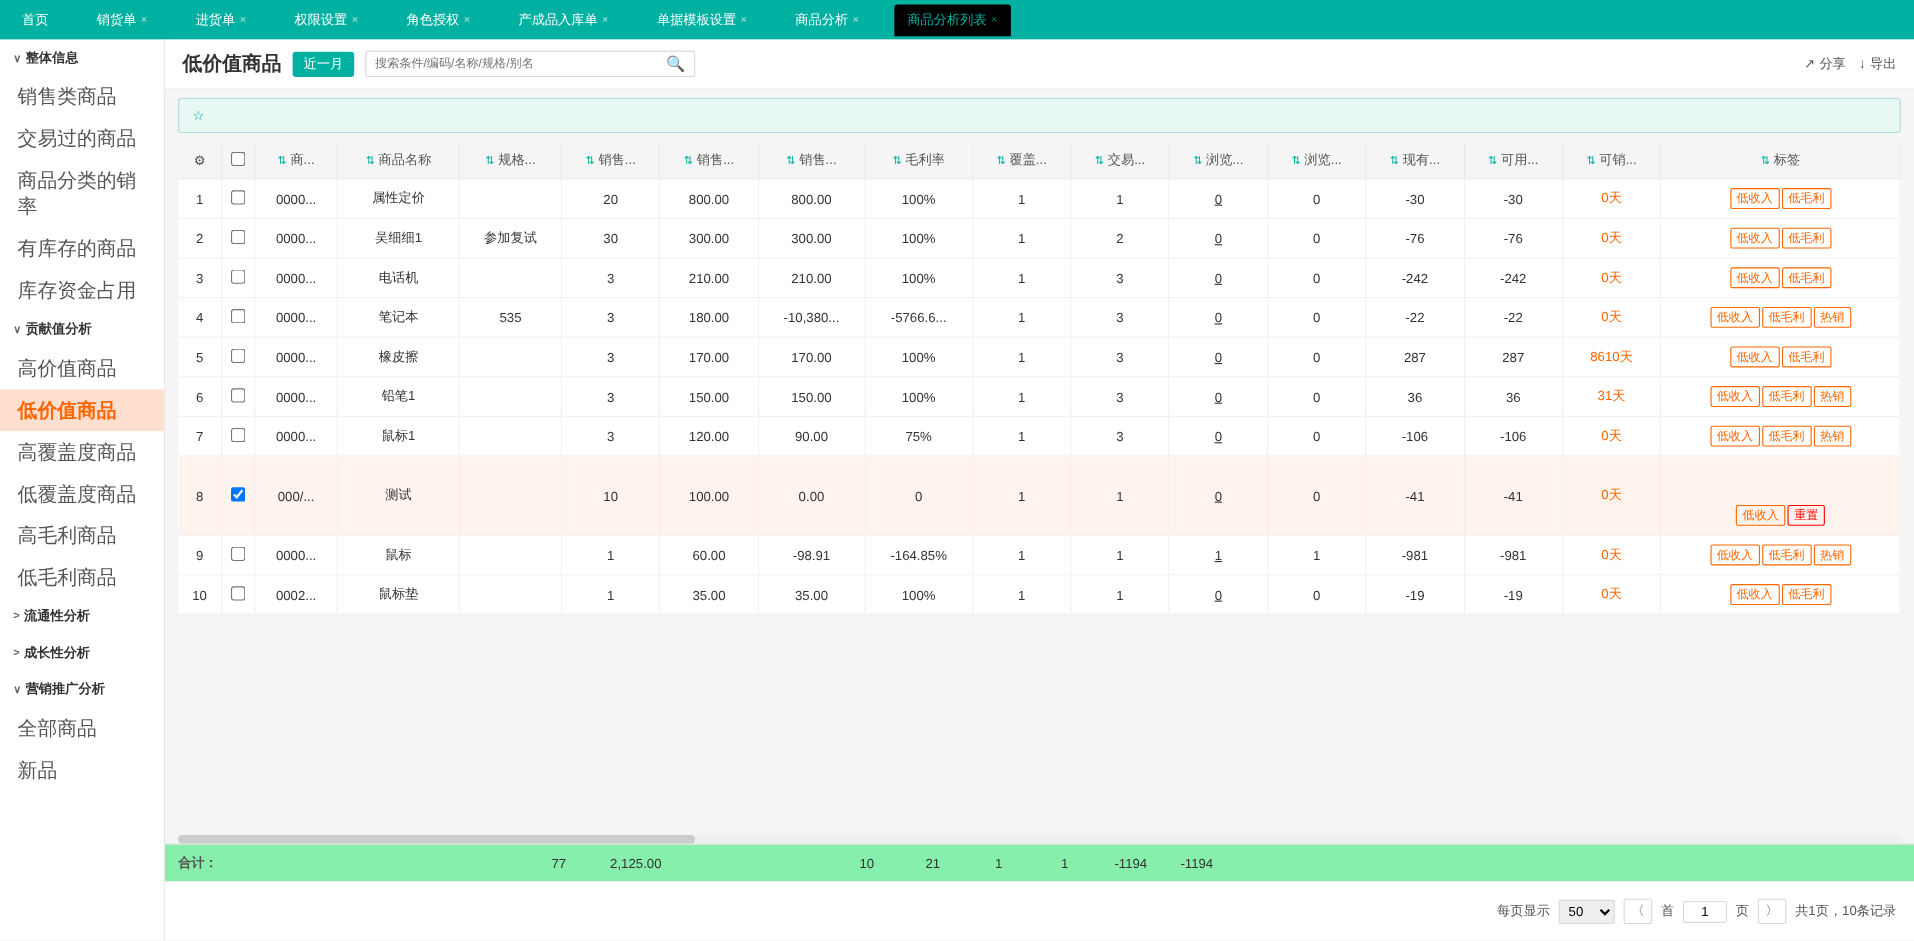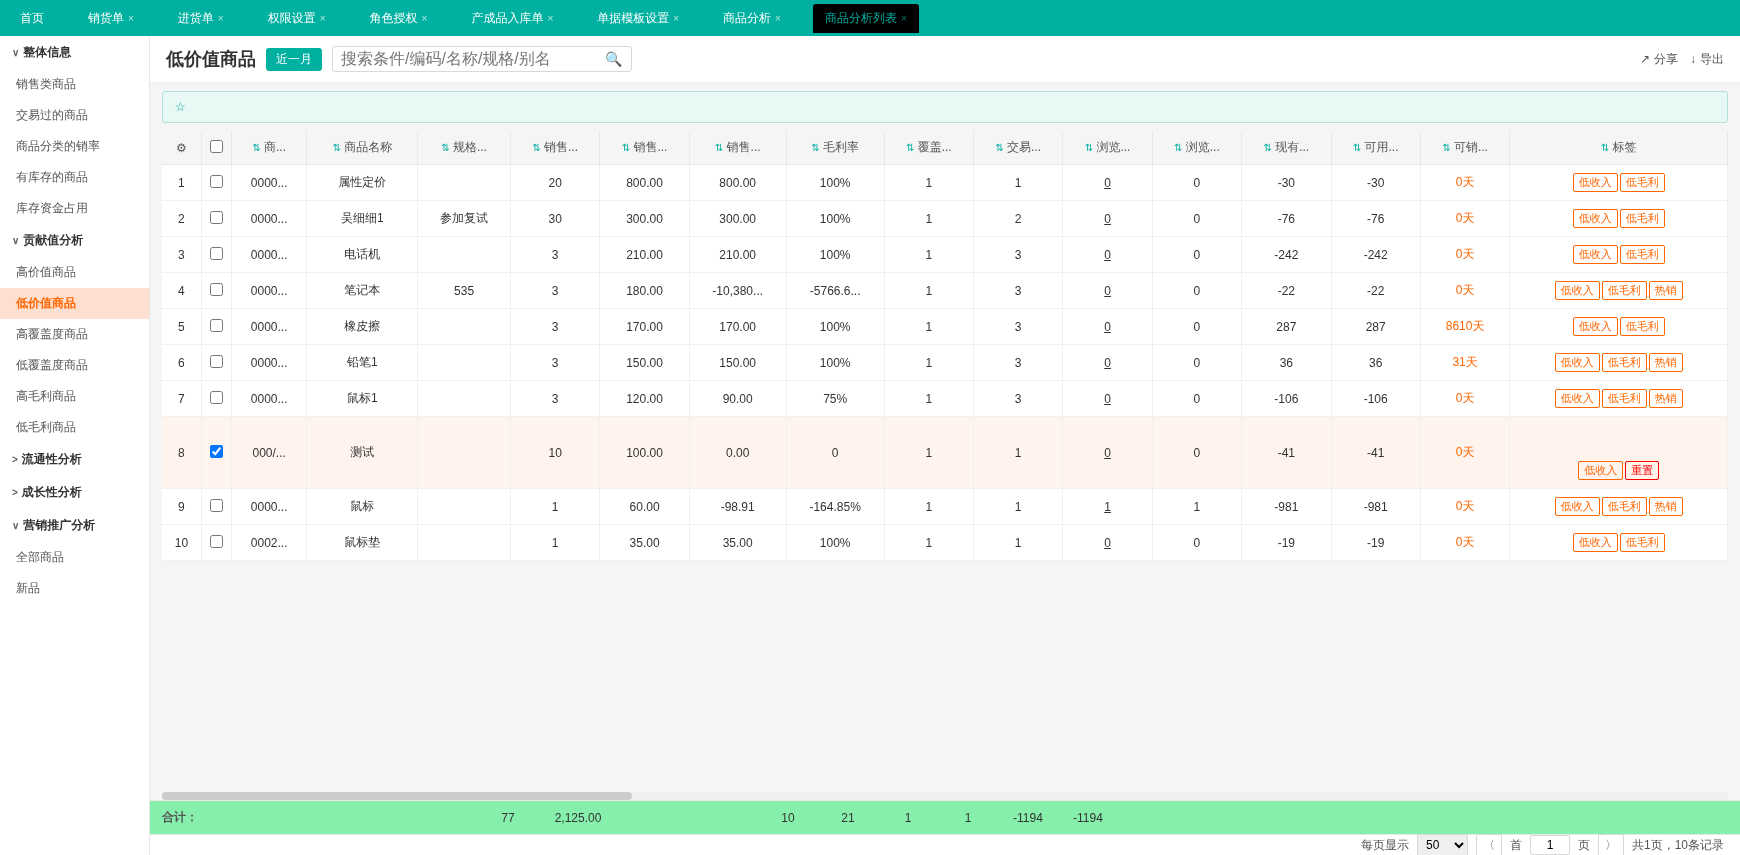--- a/index.html
+++ b/index.html
@@ -51,21 +51,21 @@
       display: flex;
       align-items: center;
       gap: 4px;
       cursor: pointer;
     }
     .sidebar-group-header .arrow { font-size: 10px; color: #666; }
     .sidebar-item {
       padding: 7px 16px;
       color: #555;
       cursor: pointer;
-      font-size: 12px;
+      font-size: 18px;
     }
     .sidebar-item.active { background: #ffe0d0; color: #f60; font-weight: bold; }
 
     
     .content {
       flex: 1;
       display: flex;
       flex-direction: column;
       overflow: hidden;
       background: #f5f5f5;
@@ -101,21 +101,21 @@
       align-items: center;
       border: 1px solid #d9d9d9;
       border-radius: 3px;
       padding: 3px 8px;
       background: #fff;
     }
     .search-box input {
       border: none;
       outline: none;
       flex: 1;
-      font-size: 16px;
+      font-size: 11px;
       color: #999;
     }
     .search-icon { color: #00b0a0; font-size: 14px; }
     .header-actions {
       margin-left: auto;
       display: flex;
       gap: 12px;
     }
     .action-btn {
       color: #555;
@@ -197,21 +197,21 @@
       display: flex;
       align-items: center;
       font-size: 12px;
     }
     .footer-total-label { color: #555; font-weight: bold; margin-right: 20px; }
     .footer-values { display: flex; gap: 0; flex: 1; }
     .footer-val { text-align: center; padding: 0 6px; color: #333; }
 
     
     .pagination {
-      height: 21px;
+      height: 54px;
       background: #fff;
       border-top: 1px solid #e8e8e8;
       display: flex;
       align-items: center;
       justify-content: flex-end;
       padding: 0 16px;
       gap: 8px;
       font-size: 12px;
       color: #555;
     }

